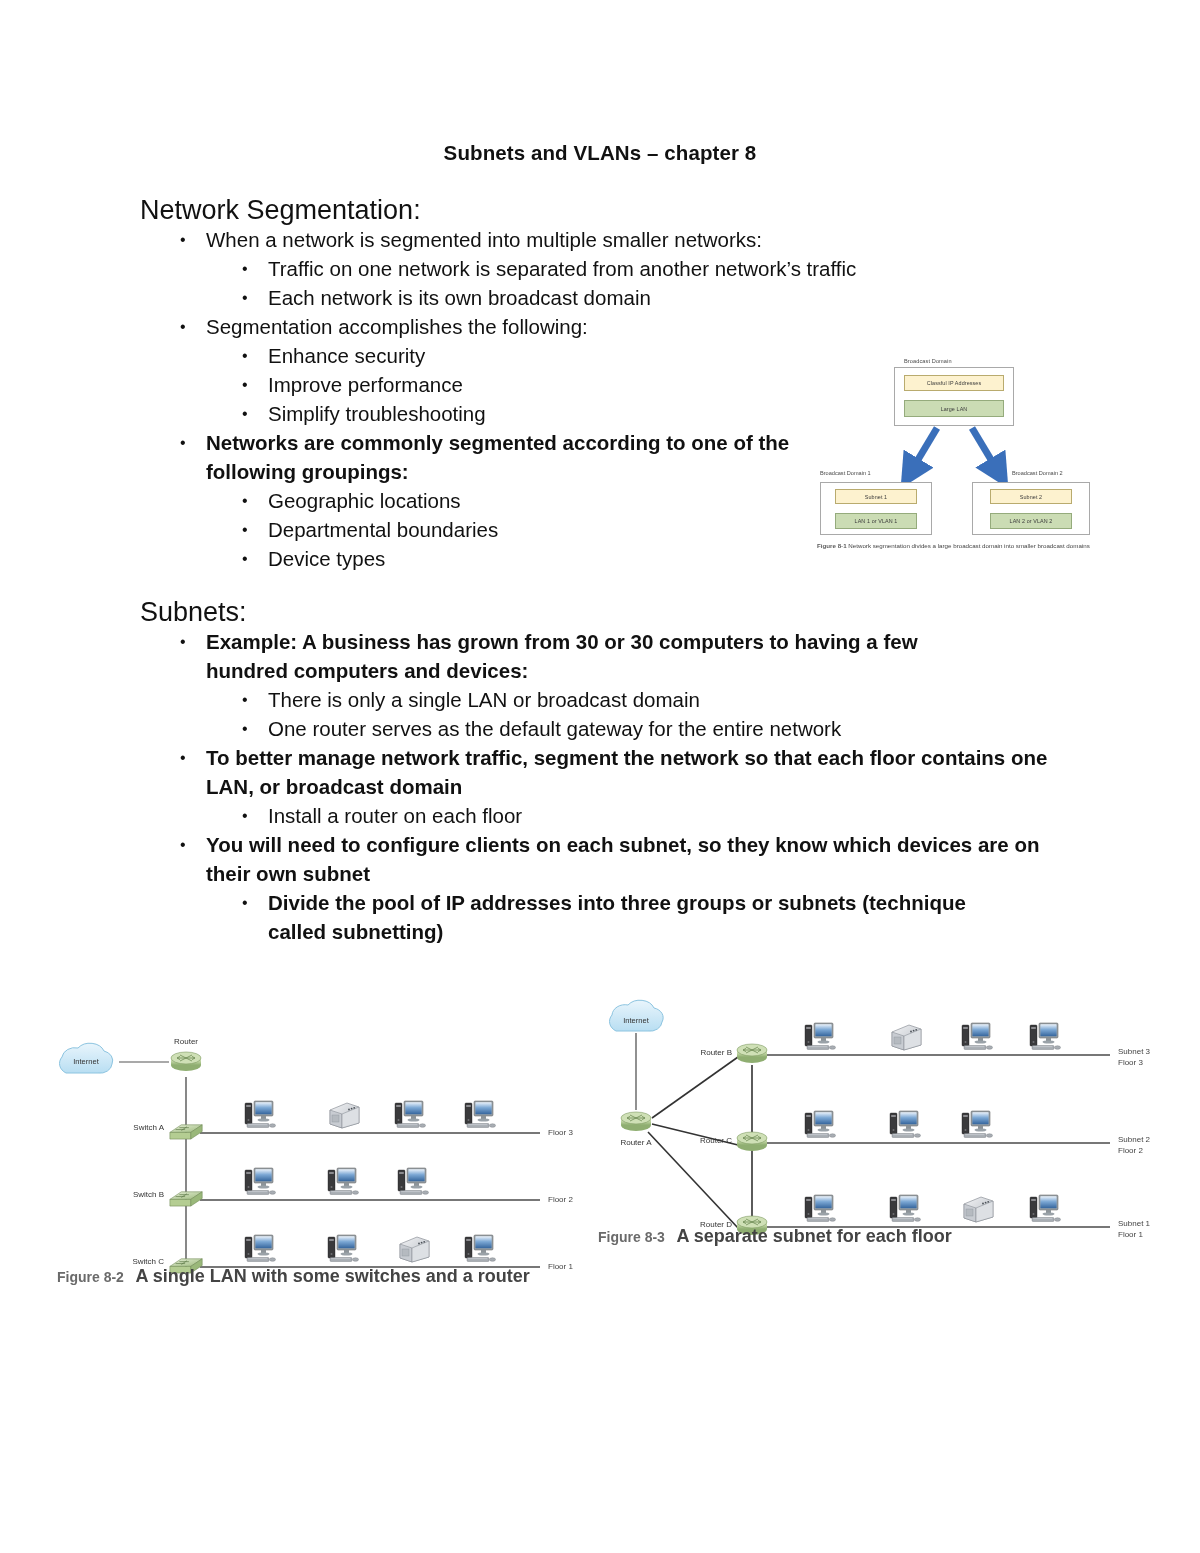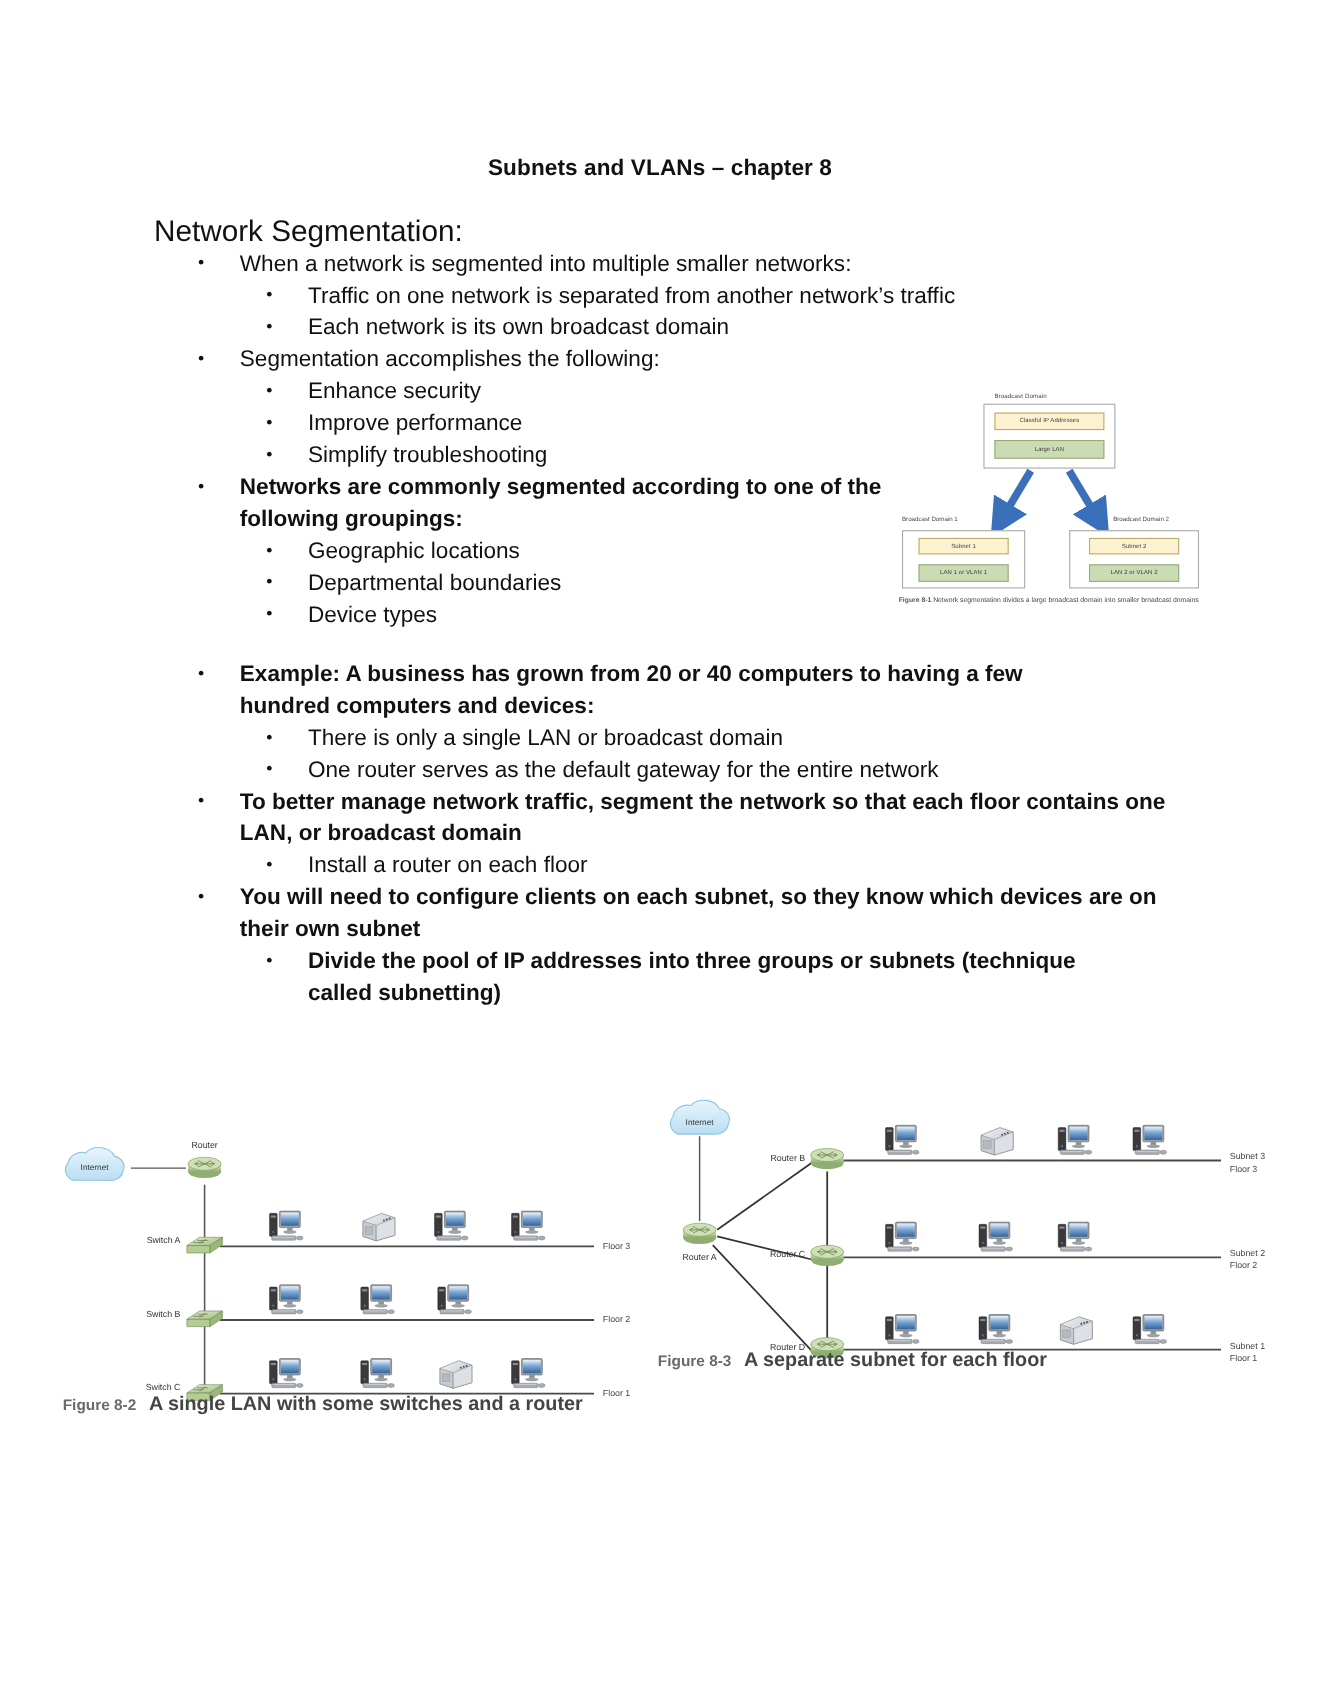--- a/index.html
+++ b/index.html
@@ -56,21 +56,21 @@
     padding-left: 26px;
     margin: 0;
   }
   li.bullet > .bullet-dot {
     position: absolute;
     left: 0; top: 0;
     font-size: 16px;
     line-height: 29px;
     color: #111;
   }
-  li.bullet .txt { display: block; margin-left: 12px; }
+  li.bullet .txt { display: block; }
   li.bullet.wrap .txt { white-space: normal; font-weight: bold; }
   li.bullet.nowrap .txt { white-space: nowrap; }
   .w-narrow { max-width: 600px; }
   .w-wide   { max-width: 900px; }
 
   
   .fig1 {
     position: absolute;
     left: 812px; top: 358px;
     width: 286px; height: 210px;
@@ -176,24 +176,25 @@
         </li>
         <li class="bullet nowrap">
           <span class="bullet-dot">•</span>
           <span class="txt">Device types</span>
         </li>
       </ul>
     </ul>
   </div>
 
   <div class="body-text-2">
+    <div class="h-line">Subnets:</div>
     <ul class="lvl lvl1">
       <li class="bullet wrap">
         <span class="bullet-dot">•</span>
-        <span class="txt" style="max-width:790px">Example: A business has grown from 20 or 40 computers to having a few hundred computers and devices:</span>
+        <span class="txt" style="max-width:790px">Example: A business has grown from 30 or 30 computers to having a few hundred computers and devices:</span>
       </li>
       <ul class="lvl lvl2">
         <li class="bullet nowrap">
           <span class="bullet-dot">•</span>
           <span class="txt">There is only a single LAN or broadcast domain</span>
         </li>
         <li class="bullet nowrap">
           <span class="bullet-dot">•</span>
           <span class="txt">One router serves as the default gateway for the entire network</span>
         </li>

